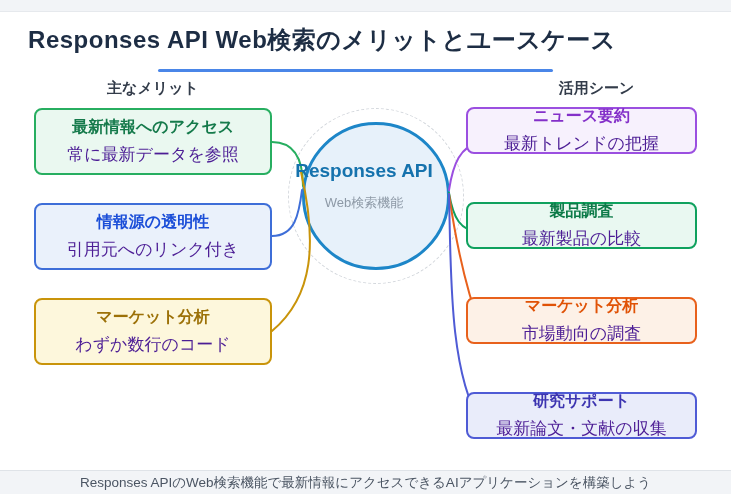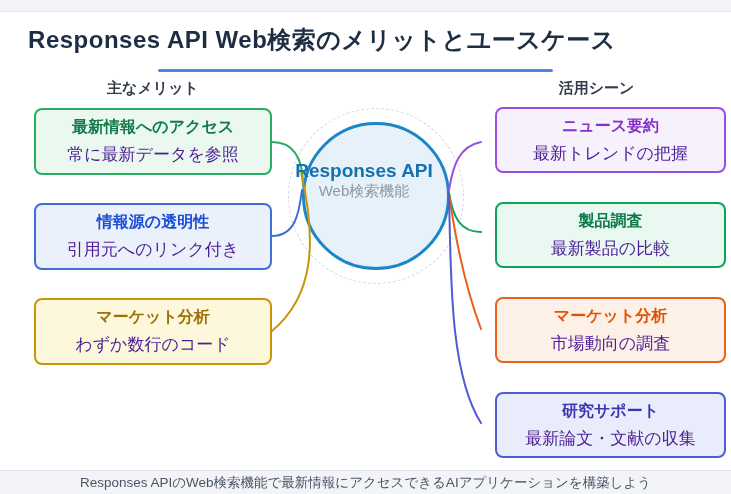--- a/index.html
+++ b/index.html
@@ -40,30 +40,30 @@
     border:1px dashed #d3d7dc;border-radius:50%;box-sizing:border-box;
   }
   .center-circle{
     position:absolute;left:302px;top:122px;width:148px;height:148px;
     background:#e7f1fa;border:3px solid #1d86c8;border-radius:50%;box-sizing:border-box;
   }
   .center-label{
     position:absolute;left:280px;top:160px;width:168px;text-align:center;
   }
   .center-title{font-size:19px;font-weight:bold;color:#1572ad;white-space:nowrap;}
-  .center-sub{font-size:15px;color:#8d99a6;}
+  .center-sub{margin-top:12px;font-size:13px;color:#8d99a6;}
 
   .box{
     position:absolute;box-sizing:border-box;border-radius:8px;
     border:2px solid var(--bd);background:var(--bg);
     display:flex;flex-direction:column;align-items:center;justify-content:center;
     gap:5px;
   }
   .box-l{left:34px;width:238px;height:67px;}
-  .box-r{left:495px;width:231px;height:66px;}
+  .box-r{left:466px;width:231px;height:47px;}
   .l1{top:108px}.l2{top:203px}.l3{top:298px}
   .r1{top:107px}.r2{top:202px}.r3{top:297px}.r4{top:392px}
   .box-title{font-size:16px;font-weight:bold;color:var(--fg);}
   .box-sub{font-size:17px;color:#4c1d95;}
 
   .c-green {--bd:#27ae60;--bg:#eaf8f0;--fg:#157a4b;}
   .c-blue  {--bd:#3e6ed8;--bg:#eaf1fb;--fg:#1b4ed8;}
   .c-gold  {--bd:#c9940a;--bg:#fdf7dc;--fg:#9c7108;}
   .c-purple{--bd:#9b4fe0;--bg:#f7f1fd;--fg:#8430c9;}
   .c-green2{--bd:#0fa15e;--bg:#e9f8f1;--fg:#0c7a48;}

